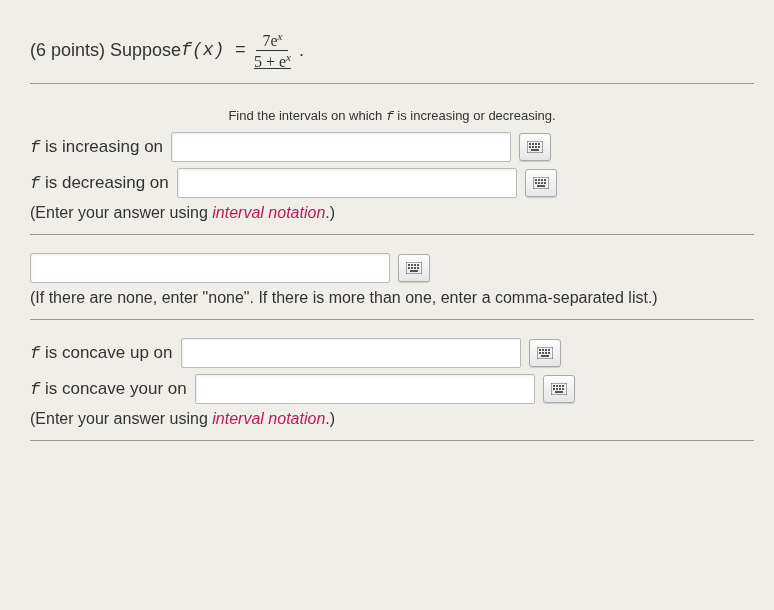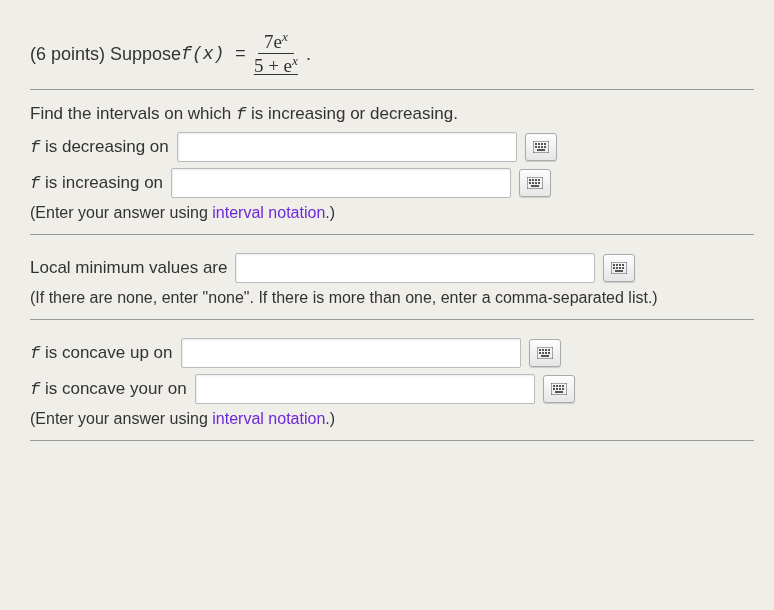--- a/index.html
+++ b/index.html
@@ -26,32 +26,33 @@
     align-items: center;
     flex-wrap: wrap;
   }
   .ital { font-style: italic; font-family: 'Times New Roman', serif; }
   .fn { font-style: italic; font-family: Liberation Mono, monospace; }
   .frac {
     display: inline-flex;
     flex-direction: column;
     align-items: center;
     font-family: 'Times New Roman', serif;
-    font-size: 19px;
+    font-size: 16px;
     line-height: 1.1;
     margin: 0 2px;
     vertical-align: middle;
   }
   .frac .num { border-bottom: 1px solid #333; padding: 0 6px; }
   .frac .den { padding: 0 6px; text-decoration: underline; }
   sup { font-size: 0.7em; }
   .instr {
-    font-size: 17px;
-    color: #333;
-    margin: 2px 0 8px 0;
+    font-size: 13px;
+    color: #333;
+    margin: 12px 0 8px 0;
+    text-align: center;
   }
   .field-row {
     display: flex;
     align-items: center;
     margin: 6px 0;
     gap: 8px;
   }
   .label {
     font-size: 17px;
     color: #333;
@@ -80,21 +81,21 @@
     justify-content: center;
     cursor: pointer;
     box-shadow: 0 1px 1px rgba(0,0,0,0.15);
   }
   .kbd-btn svg { width: 16px; height: 12px; }
   .hint {
     font-size: 16px;
     color: #333;
     margin-top: 6px;
   }
-  .link-span { color: #6d28d9; }
+  .link-span { color: #be185d; font-style: italic; }
 </style>
 </head>
 <body>
 
 <div class="container">
 
   <div class="section">
     <div class="prompt-row">
       <span>(6 points) Suppose</span>
       <span class="fn">f(x) =</span>
@@ -109,40 +110,40 @@
       <span>.</span>
     </div>
   </div>
 
   <div class="section">
     <div class="instr">
       <span>Find the intervals on which </span><span class="fn">f</span><span> is increasing or decreasing.</span>
     </div>
 
     <div class="field-row">
+      <span class="label"><span class="fn">f</span><span> is increasing on</span></span>
+      <input class="ans-input w-mid" value="" style="">
+      <span class="kbd-btn">
+        <svg viewBox="0 0 16 12">
+            <rect x="0" y="0" width="16" height="12" fill="none" stroke="#555" stroke-width="1"></rect>
+            <rect x="2" y="2" width="2" height="2" fill="#555"></rect>
+            <rect x="5" y="2" width="2" height="2" fill="#555"></rect>
+            <rect x="8" y="2" width="2" height="2" fill="#555"></rect>
+            <rect x="11" y="2" width="2" height="2" fill="#555"></rect>
+            <rect x="2" y="5" width="2" height="2" fill="#555"></rect>
+            <rect x="5" y="5" width="2" height="2" fill="#555"></rect>
+            <rect x="8" y="5" width="2" height="2" fill="#555"></rect>
+            <rect x="11" y="5" width="2" height="2" fill="#555"></rect>
+            <rect x="4" y="8" width="8" height="2" fill="#555"></rect>
+          </svg>
+      </span>
+    </div>
+
+    <div class="field-row">
       <span class="label"><span class="fn">f</span><span> is decreasing on</span></span>
-      <input class="ans-input w-mid" value="" style="">
-      <span class="kbd-btn">
-        <svg viewBox="0 0 16 12">
-            <rect x="0" y="0" width="16" height="12" fill="none" stroke="#555" stroke-width="1"></rect>
-            <rect x="2" y="2" width="2" height="2" fill="#555"></rect>
-            <rect x="5" y="2" width="2" height="2" fill="#555"></rect>
-            <rect x="8" y="2" width="2" height="2" fill="#555"></rect>
-            <rect x="11" y="2" width="2" height="2" fill="#555"></rect>
-            <rect x="2" y="5" width="2" height="2" fill="#555"></rect>
-            <rect x="5" y="5" width="2" height="2" fill="#555"></rect>
-            <rect x="8" y="5" width="2" height="2" fill="#555"></rect>
-            <rect x="11" y="5" width="2" height="2" fill="#555"></rect>
-            <rect x="4" y="8" width="8" height="2" fill="#555"></rect>
-          </svg>
-      </span>
-    </div>
-
-    <div class="field-row">
-      <span class="label"><span class="fn">f</span><span> is increasing on</span></span>
       <input class="ans-input w-mid" value="" style="">
       <span class="kbd-btn">
         <svg viewBox="0 0 16 12">
             <rect x="0" y="0" width="16" height="12" fill="none" stroke="#555" stroke-width="1"></rect>
             <rect x="2" y="2" width="2" height="2" fill="#555"></rect>
             <rect x="5" y="2" width="2" height="2" fill="#555"></rect>
             <rect x="8" y="2" width="2" height="2" fill="#555"></rect>
             <rect x="11" y="2" width="2" height="2" fill="#555"></rect>
             <rect x="2" y="5" width="2" height="2" fill="#555"></rect>
             <rect x="5" y="5" width="2" height="2" fill="#555"></rect>
@@ -155,21 +156,20 @@
 
     <div class="hint">
       <span>(Enter your answer using </span><span class="link-span">interval notation</span><span>.)</span>
     </div>
   </div>
 
   <div class="section">
 
 
     <div class="field-row">
-      <span class="label">Local minimum values are</span>
       <input class="ans-input w-long" value="" style="">
       <span class="kbd-btn">
         <svg viewBox="0 0 16 12">
             <rect x="0" y="0" width="16" height="12" fill="none" stroke="#555" stroke-width="1"></rect>
             <rect x="2" y="2" width="2" height="2" fill="#555"></rect>
             <rect x="5" y="2" width="2" height="2" fill="#555"></rect>
             <rect x="8" y="2" width="2" height="2" fill="#555"></rect>
             <rect x="11" y="2" width="2" height="2" fill="#555"></rect>
             <rect x="2" y="5" width="2" height="2" fill="#555"></rect>
             <rect x="5" y="5" width="2" height="2" fill="#555"></rect>

